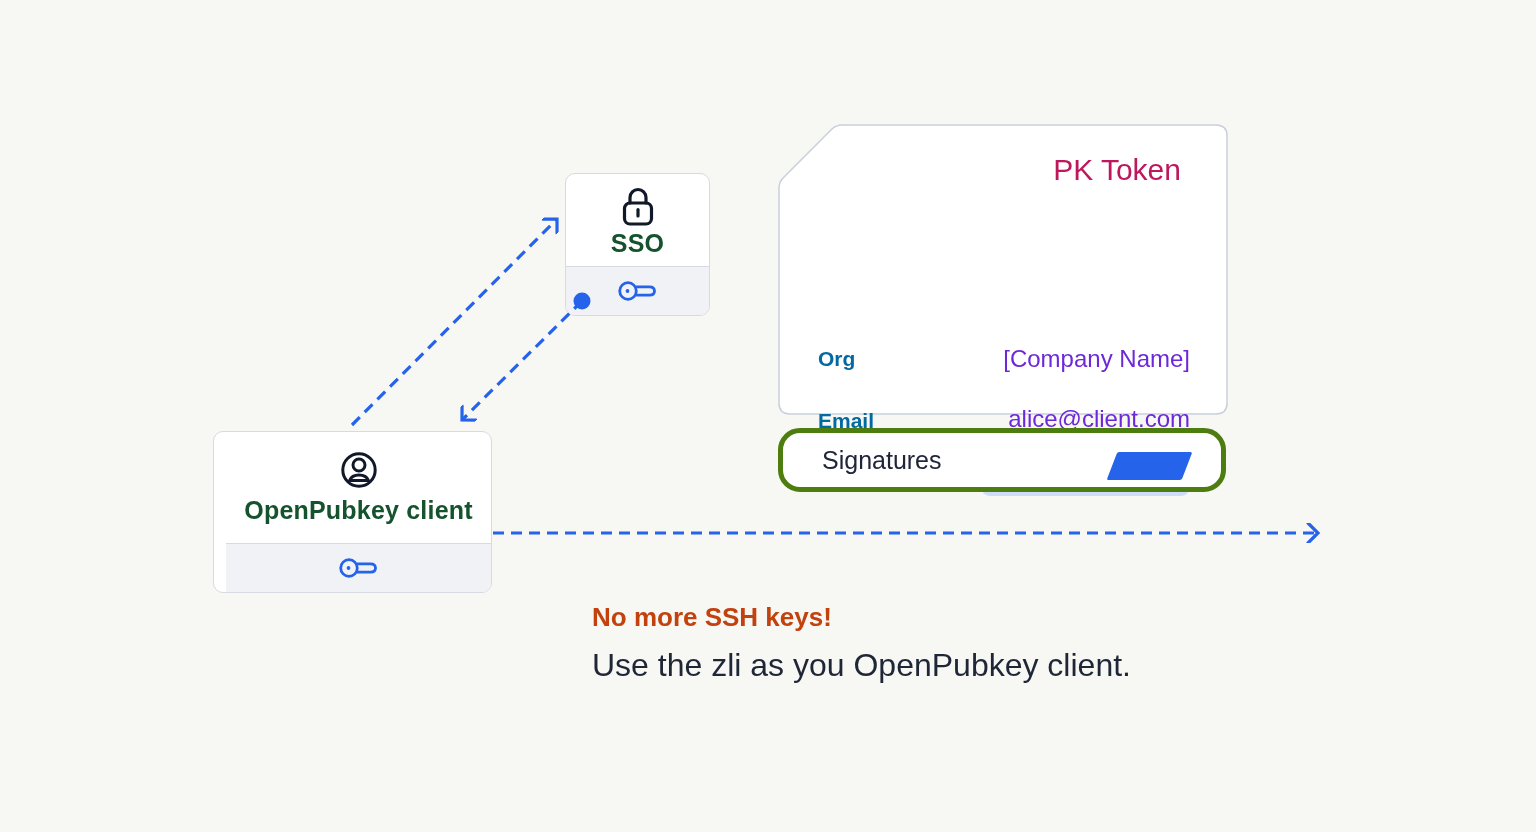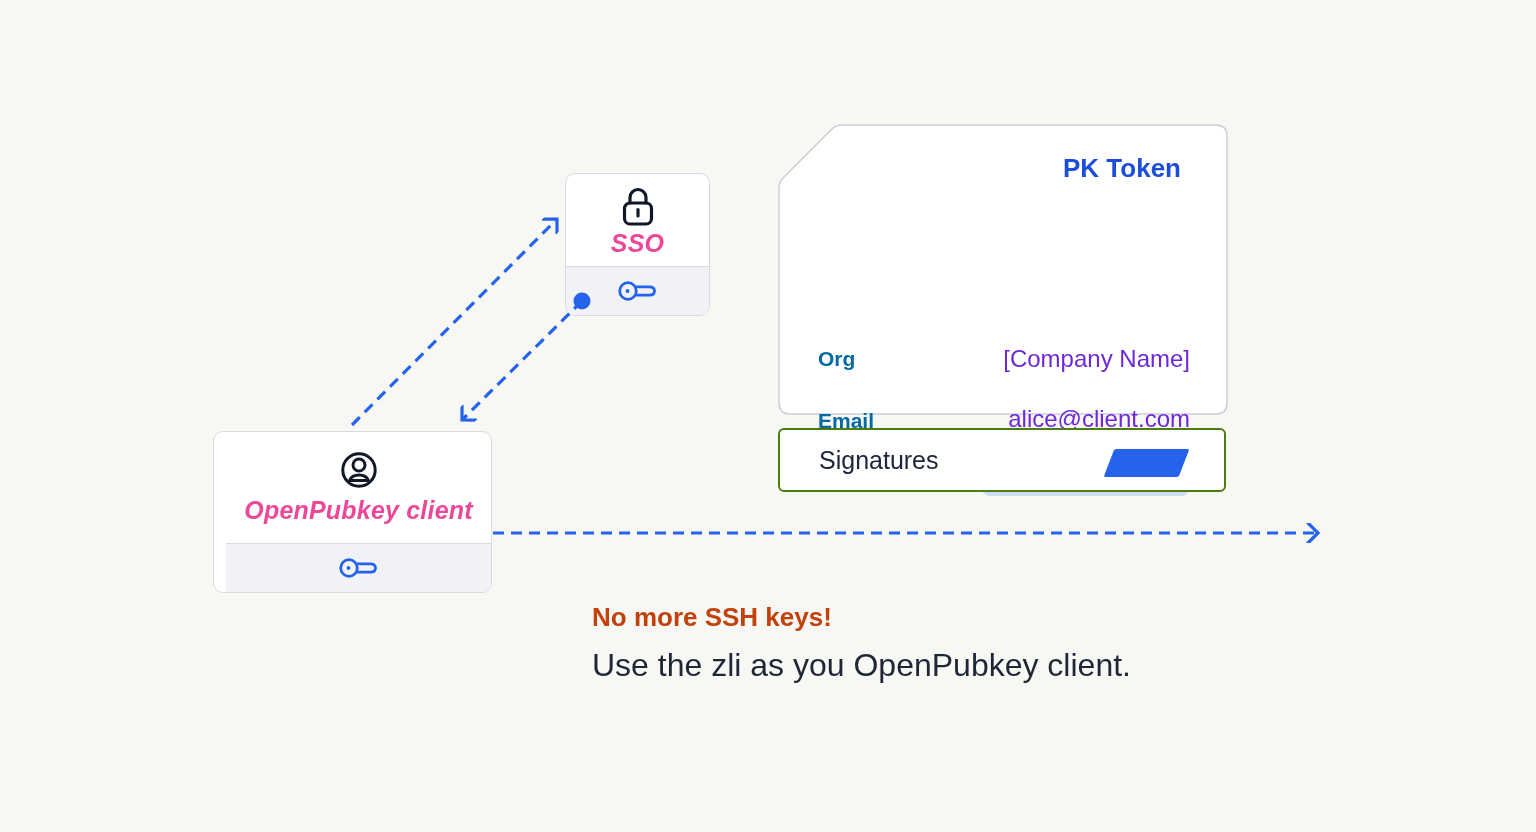--- a/index.html
+++ b/index.html
@@ -29,42 +29,41 @@
   .node-main {
     flex: 1;
     display: flex;
     flex-direction: column;
     align-items: center;
     justify-content: center;
   }
   .node-label {
     font-weight: 700;
     font-size: 25px;
-    color: #ec4899;
+    color: #14532d;
     letter-spacing: 0.2px;
-    font-style: italic;
   }
   .node-footer {
     border-top: 1px solid #d7dae1;
     background: #f1f2f5;
     display: flex;
     align-items: center;
     justify-content: center;
   }
   #sso-box { left: 565px; top: 173px; width: 145px; height: 143px; }
   #sso-box .node-footer { height: 49px; }
   #client-box { left: 213px; top: 431px; width: 279px; height: 162px; padding-left: 12px; }
   #client-box .node-footer { height: 49px; }
 
   
   #pk-card { position: absolute; left: 778px; top: 124px; width: 450px; height: 291px; z-index: 2; }
   #pk-card .card-shape { position: absolute; inset: 0; }
   #pk-title {
     position: absolute; top: 29px; right: 47px;
-    font-weight: 700; font-size: 26px; color: #1d4ed8;
+    font-weight: 400; font-size: 30px; color: #be185d;
   }
   .pk-row {
     position: absolute; left: 40px; right: 38px;
     display: flex; justify-content: space-between; align-items: center;
   }
   #pk-row-org   { top: 219px; }
   #pk-row-email { top: 277px; align-items: flex-end; }
   #pk-row-key   { top: 332px; }
   .pk-row { position: absolute; }
   .pk-label { font-weight: 700; font-size: 21px; color: #0369a1; }
@@ -77,21 +76,21 @@
     color: #161c29;
   }
 
   
   #pk-row-org, #pk-row-email { height: 32px; }
   #pk-row-key { height: 40px; }
 
   
   #sig-card {
     position: absolute; left: 778px; top: 428px; width: 448px; height: 64px;
-    background: #ffffff; border: 2px solid #4d7c0f; border-radius: 6px;
+    background: #ffffff; border: 5px solid #4d7c0f; border-radius: 22px;
     display: flex; align-items: center;
     z-index: 2;
   }
   #sig-label { margin-left: 39px; font-size: 25px; color: #20263a; }
   #sig-mark {
     position: absolute; left: 329px; top: 19px;
     width: 75px; height: 28px;
     background: #2563eb;
     transform: skewX(-21deg);
     border-radius: 2px;

